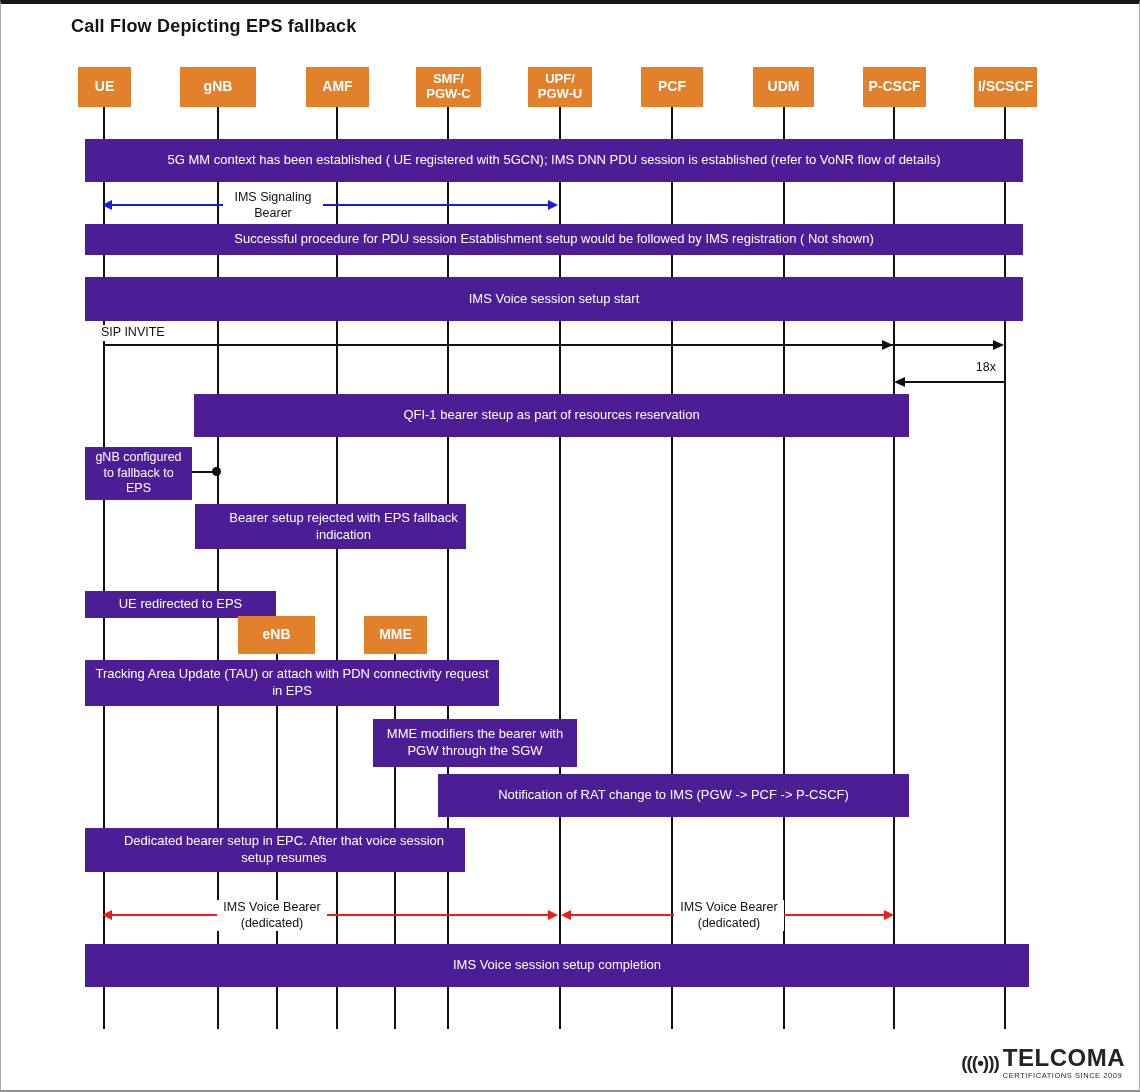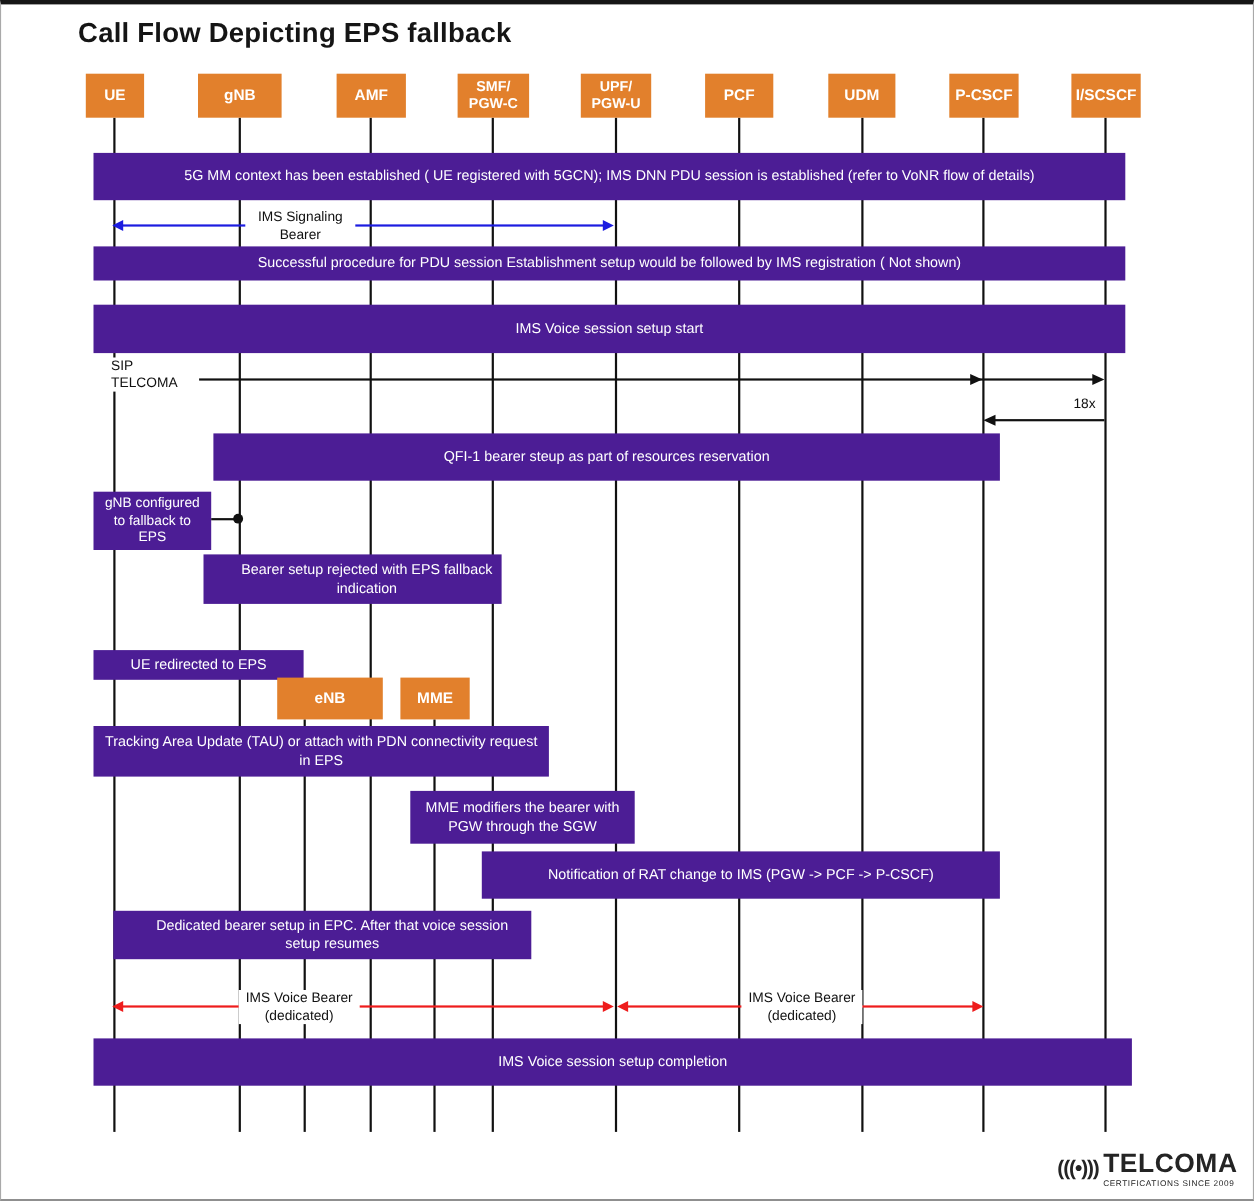--- a/index.html
+++ b/index.html
@@ -10,21 +10,21 @@
     font-family:"Liberation Sans","DejaVu Sans",sans-serif;
     border-top:4px solid #161616;
     border-left:1px solid #a9a9a9;
     border-right:1px solid #a9a9a9;
     border-bottom:2px solid #8f8f8f;
     box-sizing:border-box;
     overflow:hidden;
   }
   .title{
     position:absolute;left:70px;top:12px;
-    font-size:25px;font-weight:700;color:#151515;letter-spacing:.2px;
+    font-size:18px;font-weight:700;color:#151515;letter-spacing:.2px;
   }
   .entity{
     position:absolute;
     background:#E2802C;
     color:#ffffff;font-weight:700;font-size:14px;
     display:flex;align-items:center;justify-content:center;text-align:center;
     line-height:1.12;
     z-index:3;
   }
   .entity .two{display:block;font-size:13px;}
@@ -94,21 +94,21 @@
     </div>
   <div class="entity" style="left:752px;top:63px;width:61px;height:40px;">
     <span>UDM</span>
     </div>
   <div class="entity" style="left:862px;top:63px;width:63px;height:40px;">
     <span>P-CSCF</span>
     </div>
   <div class="entity" style="left:973px;top:63px;width:63px;height:40px;">
     <span>I/SCSCF</span>
     </div>
-  <div class="entity" style="left:251px;top:612px;width:96px;height:38px;">
+  <div class="entity" style="left:237px;top:612px;width:77px;height:38px;">
     <span>eNB</span>
     </div>
   <div class="entity" style="left:363px;top:612px;width:63px;height:38px;">
     <span>MME</span>
     </div>
 
   <div class="banner" style="left:84px;top:135px;width:938px;height:43px;">
     <span>5G MM context has been established ( UE registered with 5GCN); IMS DNN PDU session is established (refer to VoNR flow of details)</span>
     </div>
   <div class="banner" style="left:84px;top:220px;width:938px;height:31px;">
@@ -116,50 +116,50 @@
     </div>
   <div class="banner" style="left:84px;top:273px;width:938px;height:44px;">
     <span>IMS Voice session setup start</span>
     </div>
   <div class="banner" style="left:193px;top:390px;width:715px;height:43px;">
     <span>QFI-1 bearer steup as part of resources reservation</span>
     </div>
   <div class="banner" style="left:84px;top:443px;width:107px;height:53px;font-size:12.5px;line-height:1.25;">
     <span>gNB configured to fallback to EPS</span>
     </div>
-  <div class="banner" style="left:184px;top:500px;width:271px;height:45px;padding-left:32px;">
+  <div class="banner" style="left:194px;top:500px;width:271px;height:45px;padding-left:32px;">
     <span>Bearer setup rejected with EPS fallback indication</span>
     </div>
   <div class="banner" style="left:84px;top:553px;width:191px;height:27px;margin-top:34px;">
     <span>UE redirected to EPS</span>
     </div>
   <div class="banner" style="left:84px;top:656px;width:414px;height:46px;">
     <span>Tracking Area Update (TAU) or attach with PDN connectivity request in EPS</span>
     </div>
   <div class="banner" style="left:437px;top:770px;width:471px;height:43px;">
     <span>Notification of RAT change to IMS (PGW -&gt; PCF -&gt; P-CSCF)</span>
     </div>
   <div class="banner" style="left:372px;top:715px;width:204px;height:48px;">
     <span>MME modifiers the bearer with PGW through the SGW</span>
     </div>
-  <div class="banner" style="left:102px;top:824px;width:380px;height:44px;padding-left:24px;">
+  <div class="banner" style="left:84px;top:824px;width:380px;height:44px;padding-left:24px;">
     <span>Dedicated bearer setup in EPC. After that voice session setup resumes</span>
     </div>
   <div class="banner" style="left:84px;top:940px;width:944px;height:43px;">
     <span>IMS Voice session setup completion</span>
     </div>
 
   <div class="hline" style="left:109px;top:200px;width:440px;background:#1C1CE0;"></div>
   <div class="ah" style="left:101px;top:196px;border-top:5px solid transparent;border-bottom:5px solid transparent;border-right:10px solid #1C1CE0;"></div>
   <div class="ah" style="left:547px;top:196px;border-top:5px solid transparent;border-bottom:5px solid transparent;border-left:10px solid #1C1CE0;"></div>
   <div class="flowlbl" style="left:222px;top:186px;width:100px;">
     <span>IMS Signaling Bearer</span></div>
 
   <div class="flowlbl" style="left:100px;top:321px;width:80px;text-align:left;">
-    <span>SIP TELCOMA</span></div>
+    <span>SIP INVITE</span></div>
   <div class="hline" style="left:103px;top:340px;width:890px;background:#111111;"></div>
   <div class="ah" style="left:881px;top:336px;border-top:5px solid transparent;border-bottom:5px solid transparent;border-left:11px solid #111111;"></div>
   <div class="ah" style="left:992px;top:336px;border-top:5px solid transparent;border-bottom:5px solid transparent;border-left:11px solid #111111;"></div>
 
   <div class="flowlbl" style="left:955px;top:356px;width:40px;text-align:right;">
     <span>18x</span></div>
   <div class="hline" style="left:903px;top:377px;width:100px;background:#111111;"></div>
   <div class="ah" style="left:893px;top:373px;border-top:5px solid transparent;border-bottom:5px solid transparent;border-right:11px solid #111111;"></div>
 
   <div class="hline" style="left:191px;top:467px;width:23px;background:#111111;"></div>

